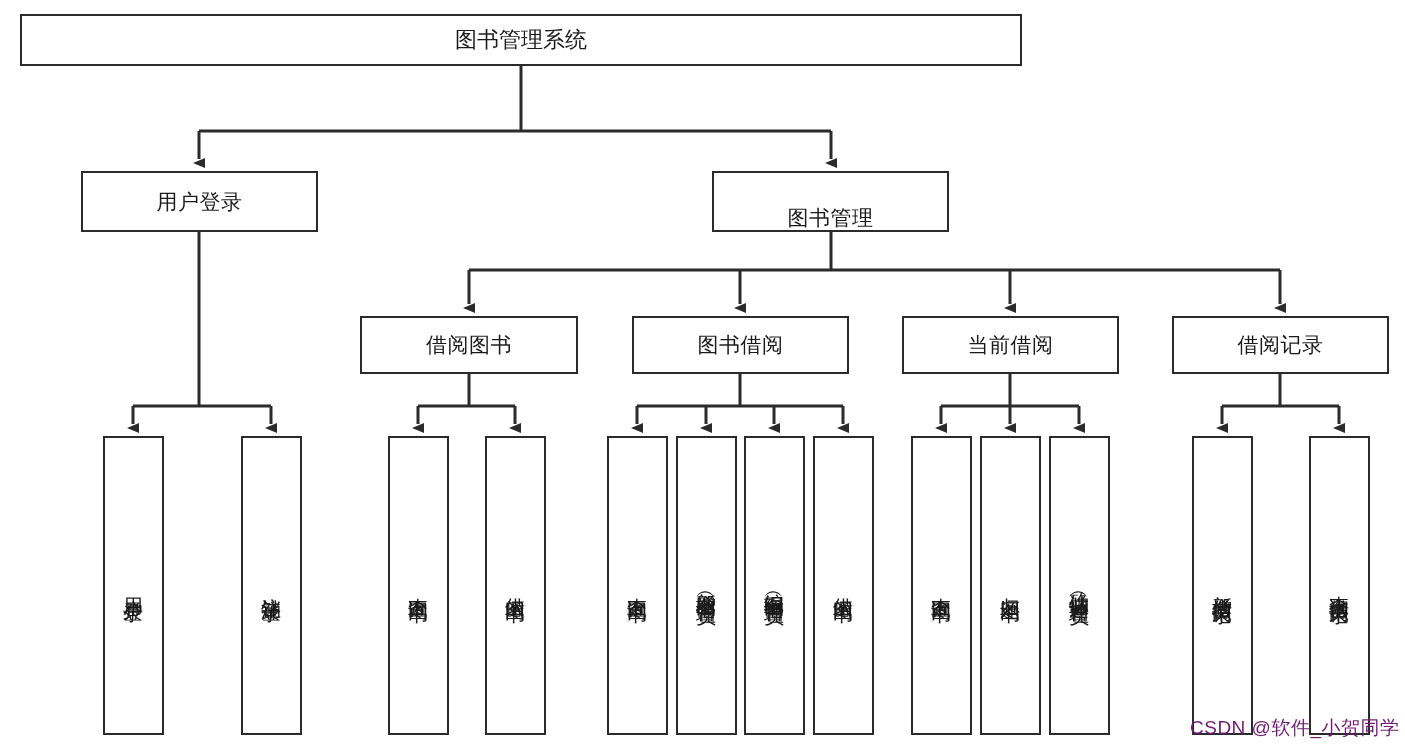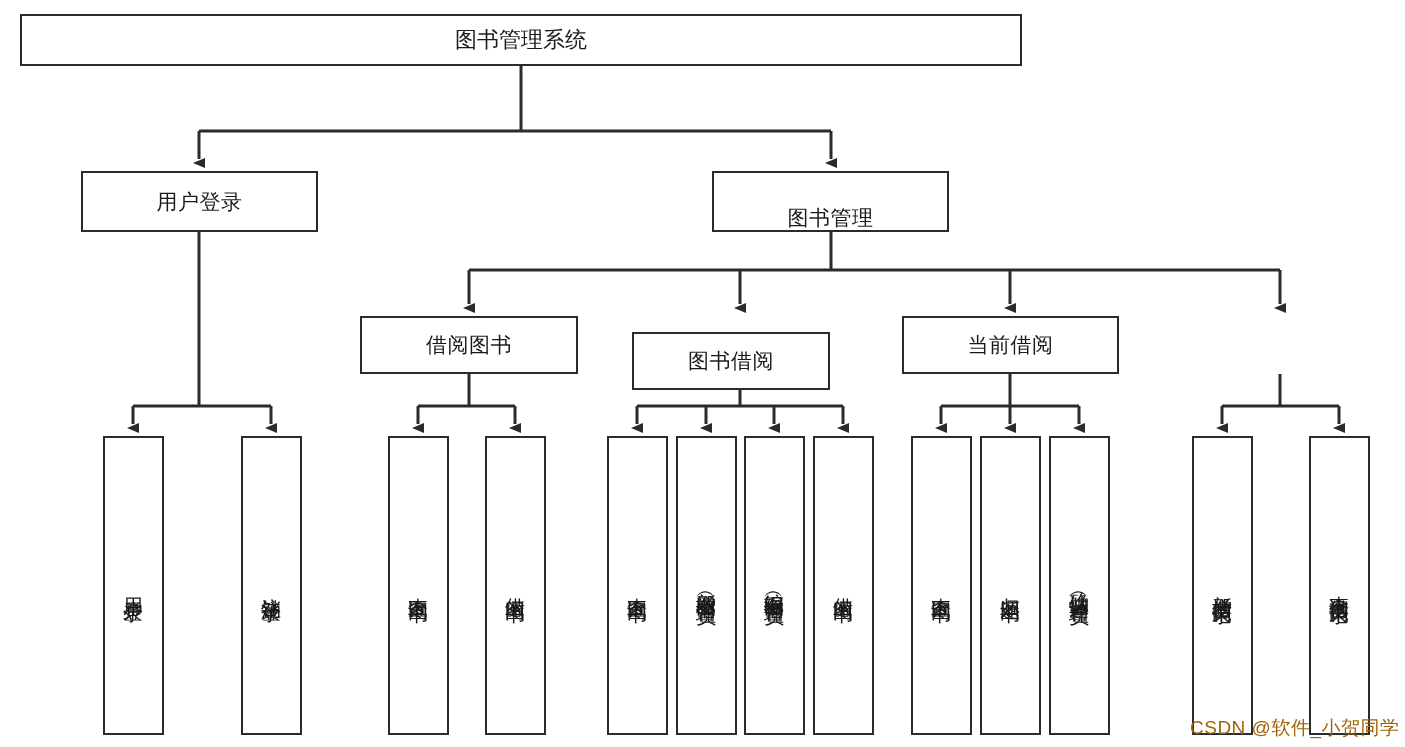--- a/index.html
+++ b/index.html
@@ -56,21 +56,21 @@
     white-space: nowrap;
     line-height: 1;
     text-align: center;
   }
   .htext {
     white-space: nowrap;
   }
   .watermark {
     position: absolute;
     font-size: 19px;
-    color: #a16207;
+    color: #701a75;
     white-space: nowrap;
     letter-spacing: 0.5px;
     font-family: "Liberation Sans", "DejaVu Sans", sans-serif;
   }
 </style>
 </head>
 <body>
 
 <div id="canvas">
 
@@ -131,25 +131,28 @@
   <div class="node h" style="left:81px; top:171px; width:237px; height:61px;">
     <span class="htext">用户登录</span>
   </div>
   <div class="node h" style="left:712px; top:171px; width:237px; height:61px;align-items:flex-end;">
     <span class="htext">图书管理</span>
   </div>
 
   <div class="node h" style="left:360px; top:316px; width:218px; height:58px;">
     <span class="htext">借阅图书</span>
   </div>
-  <div class="node h" style="left:632px; top:332px; width:198px; height:58px;">
+  <div class="node h" style="left:632px; top:316px; width:217px; height:58px;">
     <span class="htext">图书借阅</span>
   </div>
   <div class="node h" style="left:902px; top:316px; width:217px; height:58px;">
     <span class="htext">当前借阅</span>
+  </div>
+  <div class="node h" style="left:1172px; top:316px; width:217px; height:58px;">
+    <span class="htext">借阅记录</span>
   </div>
 
   <div class="node leaf" style="left:103px; top:436px; width:61px; height:299px;">
     <span class="vtext">用户登录</span>
   </div>
   <div class="node leaf" style="left:241px; top:436px; width:61px; height:299px;">
     <span class="vtext">注销登录</span>
   </div>
 
   <div class="node leaf" style="left:388px; top:436px; width:61px; height:299px;">

